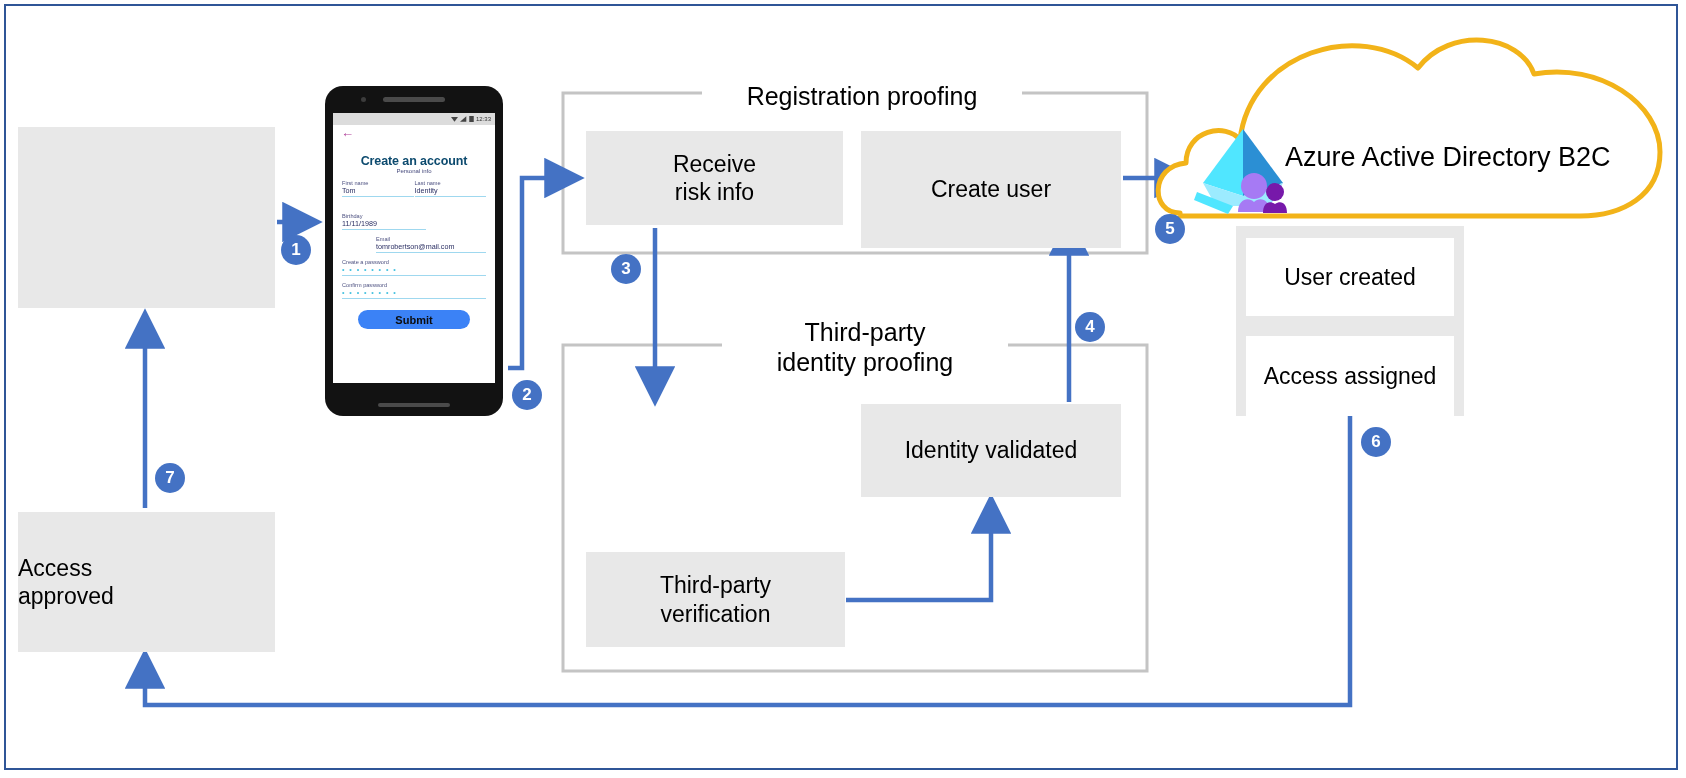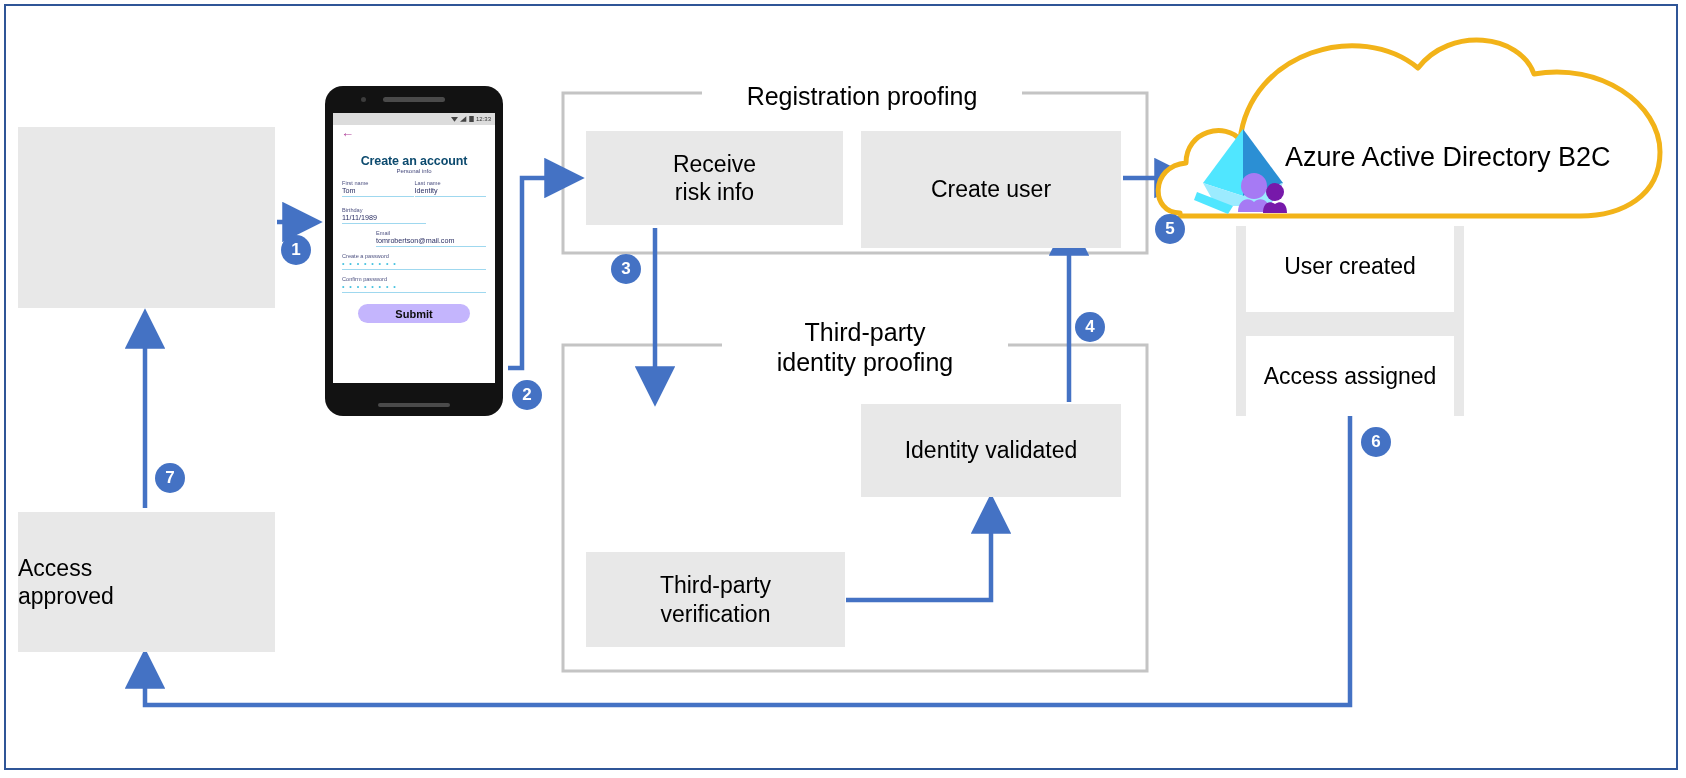--- a/index.html
+++ b/index.html
@@ -211,21 +211,21 @@
     color: #49c3e0;
     letter-spacing: 1.4px;
     border-bottom: 1px solid #9fd8ef;
     padding-bottom: 1px;
     font-family: "Liberation Sans", sans-serif;
   }
   .submit-btn {
     margin: 11px auto 0 auto;
     width: 112px;
     height: 19px;
-    background: #c4b5fd;
+    background: #3b82f6;
     border-radius: 10px;
     display: flex;
     align-items: center;
     justify-content: center;
     color: #0d0d0d;
     font-size: 11px;
     font-weight: bold;
     font-family: "Liberation Sans", sans-serif;
   }
 
@@ -339,21 +339,21 @@
           <div class="field">
             <div class="field-label">First name</div>
             <div class="field-value">Tom</div>
           </div>
           <div class="field">
             <div class="field-label">Last name</div>
             <div class="field-value">Identity</div>
           </div>
         </div>
 
-        <div class="field" style="margin-top:10px; width:58%;">
+        <div class="field" style="margin-top:16px; width:58%;">
           <div class="field-label">Birthday</div>
           <div class="field-value">11/11/1989</div>
         </div>
 
         <div class="field" style="margin-top:6px;margin-left:34px;">
           <div class="field-label">Email</div>
           <div class="field-value">tomrobertson@mail.com</div>
         </div>
 
         <div class="field" style="margin-top:6px;">
@@ -381,21 +381,21 @@
 risk info</div>
 
   <div class="gbox" style="left:861px; top:131px; width:260px; height:117px;">Create user</div>
 
 
   <div class="gbox" style="left:861px; top:404px; width:260px; height:93px;text-align:right;">Identity validated</div>
 
   <div class="gbox" style="left:586px; top:552px; width:259px; height:95px; white-space:pre-line;">Third-party
 verification</div>
 
-  <div class="wbox" style="left:1246px; top:220px; width:208px; height:92px;">User created</div>
+  <div class="wbox" style="left:1246px; top:238px; width:208px; height:78px;">User created</div>
 
   <div class="wbox" style="left:1246px; top:323px; width:208px; height:80px;margin-top:13px;">Access assigned</div>
 
   <div class="gbox" style="left:18px; top:512px; width:257px; height:140px; justify-content:flex-start;">
     <span style="text-align:left; white-space:pre-line;">Access
 approved</span>
   </div>
 
   <div class="azure-label">Azure Active Directory B2C</div>
 

